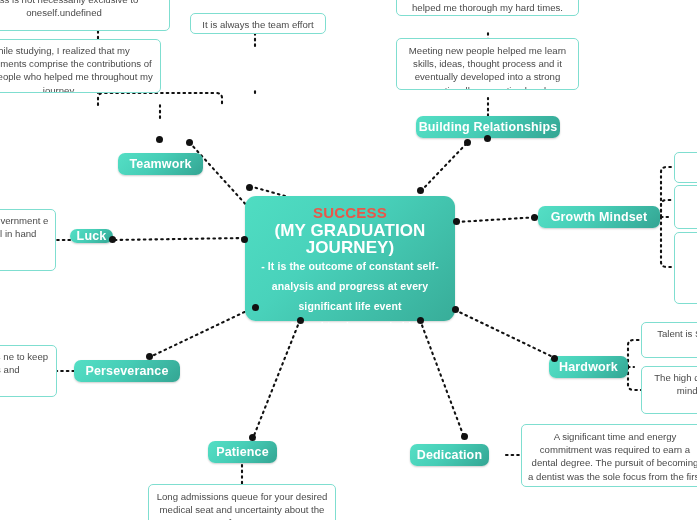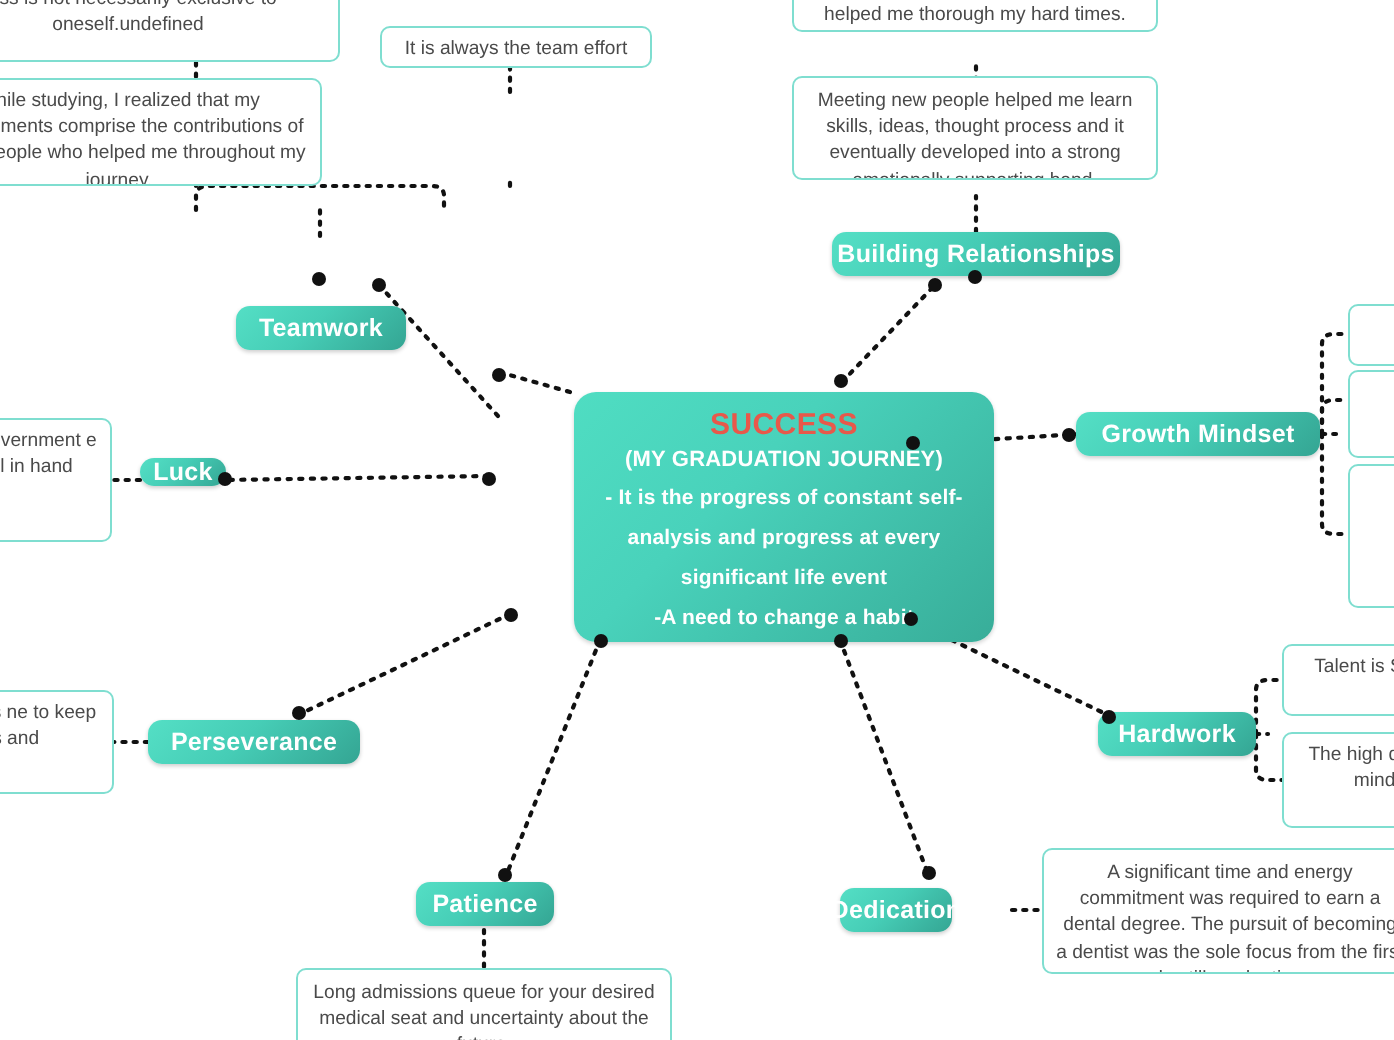--- a/index.html
+++ b/index.html
@@ -17,32 +17,31 @@
   
   .central{
     position:absolute;
     box-sizing:border-box;
     border-radius:11px;
     background:linear-gradient(135deg,#4fddc2 0%,#49d2bb 38%,#38ad99 100%);
     color:#ffffff;
     text-align:center;
     padding:8px 10px 9px 10px;
     box-shadow:0 1px 2px rgba(0,0,0,.18);
-    margin-left:42px;
   }
   .central .c-title{
     color:#e8584a;
     font-size:15px;
     font-weight:bold;
     letter-spacing:.2px;
     line-height:18px;
   }
   .central .c-sub{
     color:#ffffff;
-    font-size:11px;
+    font-size:17px;
     font-weight:bold;
     line-height:17px;
     letter-spacing:.1px;
   }
   .central .c-body{
     color:#ffffff;
     font-size:10.5px;
     font-weight:bold;
     line-height:20px;
     letter-spacing:.1px;
@@ -134,21 +133,21 @@
 
       <path d="M242,465 L242,484"></path>
 
       <path d="M506,455 L521,455"></path>
     </g>
   </svg>
 
   <div class="central" style="left:245px;top:196px;width:210px;height:125px;">
     <div class="c-title">SUCCESS</div>
     <div class="c-sub">(MY GRADUATION JOURNEY)</div>
-    <div class="c-body">- It is the progress of constant self-</div>
+    <div class="c-body">- It is the outcome of constant self-</div>
     <div class="c-body">analysis and progress at every</div>
     <div class="c-body">significant life event</div>
     <div class="c-body">-A need to change a habit</div>
   </div>
 
   <div class="pill" style="left:118px;top:117px;width:85px;height:22px;margin-top:36px;">
     <span>Teamwork</span>
   </div>
 
   <div class="pill" style="left:416px;top:116px;width:144px;height:22px;">
@@ -164,21 +163,21 @@
   </div>
 
   <div class="pill" style="left:74px;top:360px;width:106px;height:22px;">
     <span>Perseverance</span>
   </div>
 
   <div class="pill" style="left:208px;top:441px;width:69px;height:22px;">
     <span>Patience</span>
   </div>
 
-  <div class="pill" style="left:420px;top:444px;width:56px;height:22px;">
+  <div class="pill" style="left:410px;top:444px;width:79px;height:22px;">
     <span>Dedication</span>
   </div>
 
   <div class="pill" style="left:549px;top:356px;width:79px;height:22px;">
     <span>Hardwork</span>
   </div>
 
   <div class="note" style="left:-42px;top:-12px;width:212px;height:43px;">
     <span>cess is not necessarily exclusive to oneself.undefined</span>
   </div>

